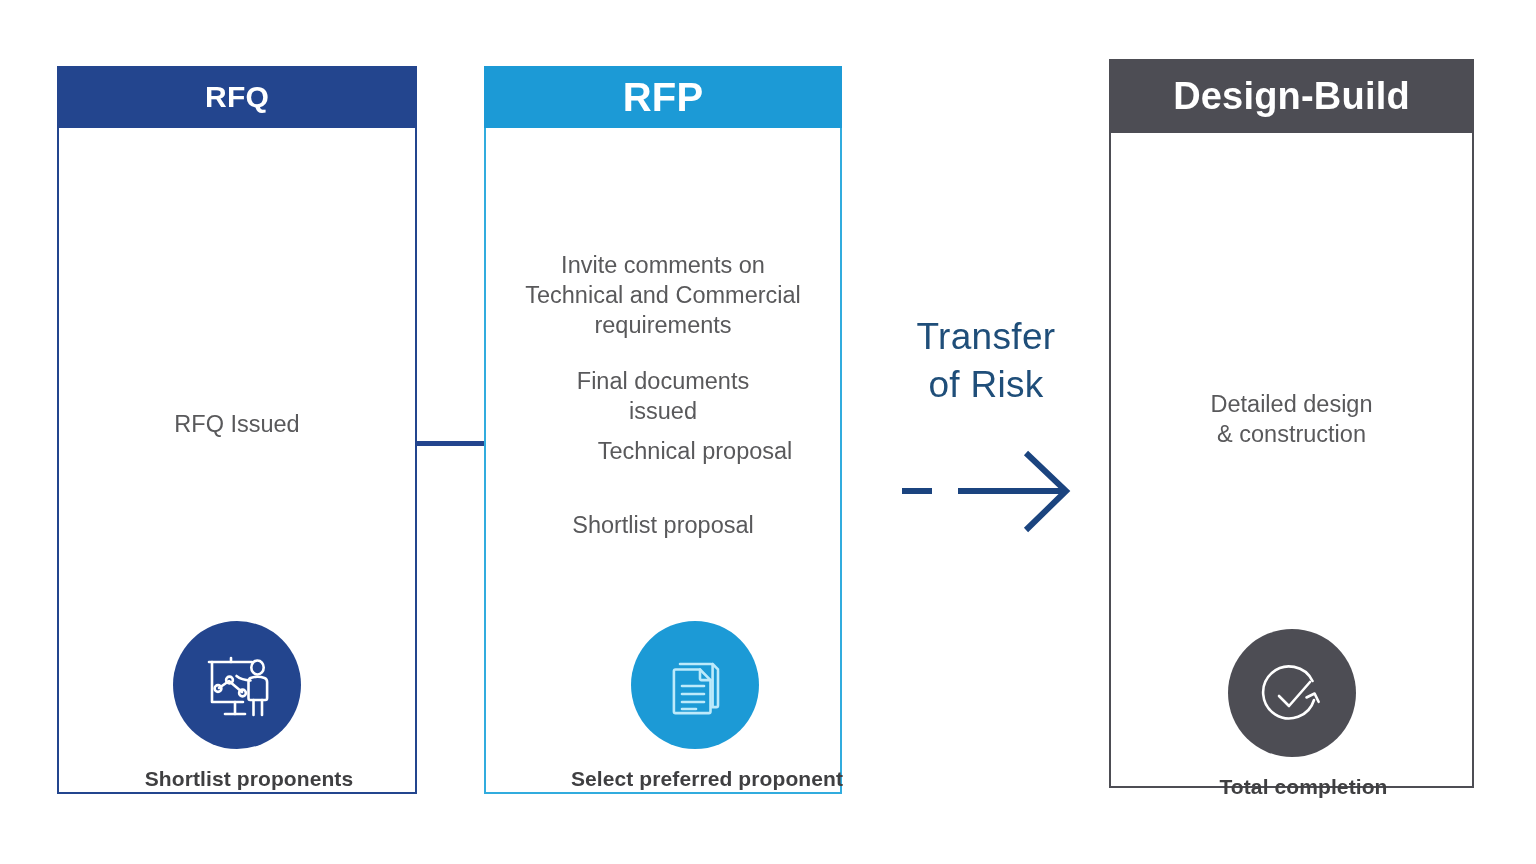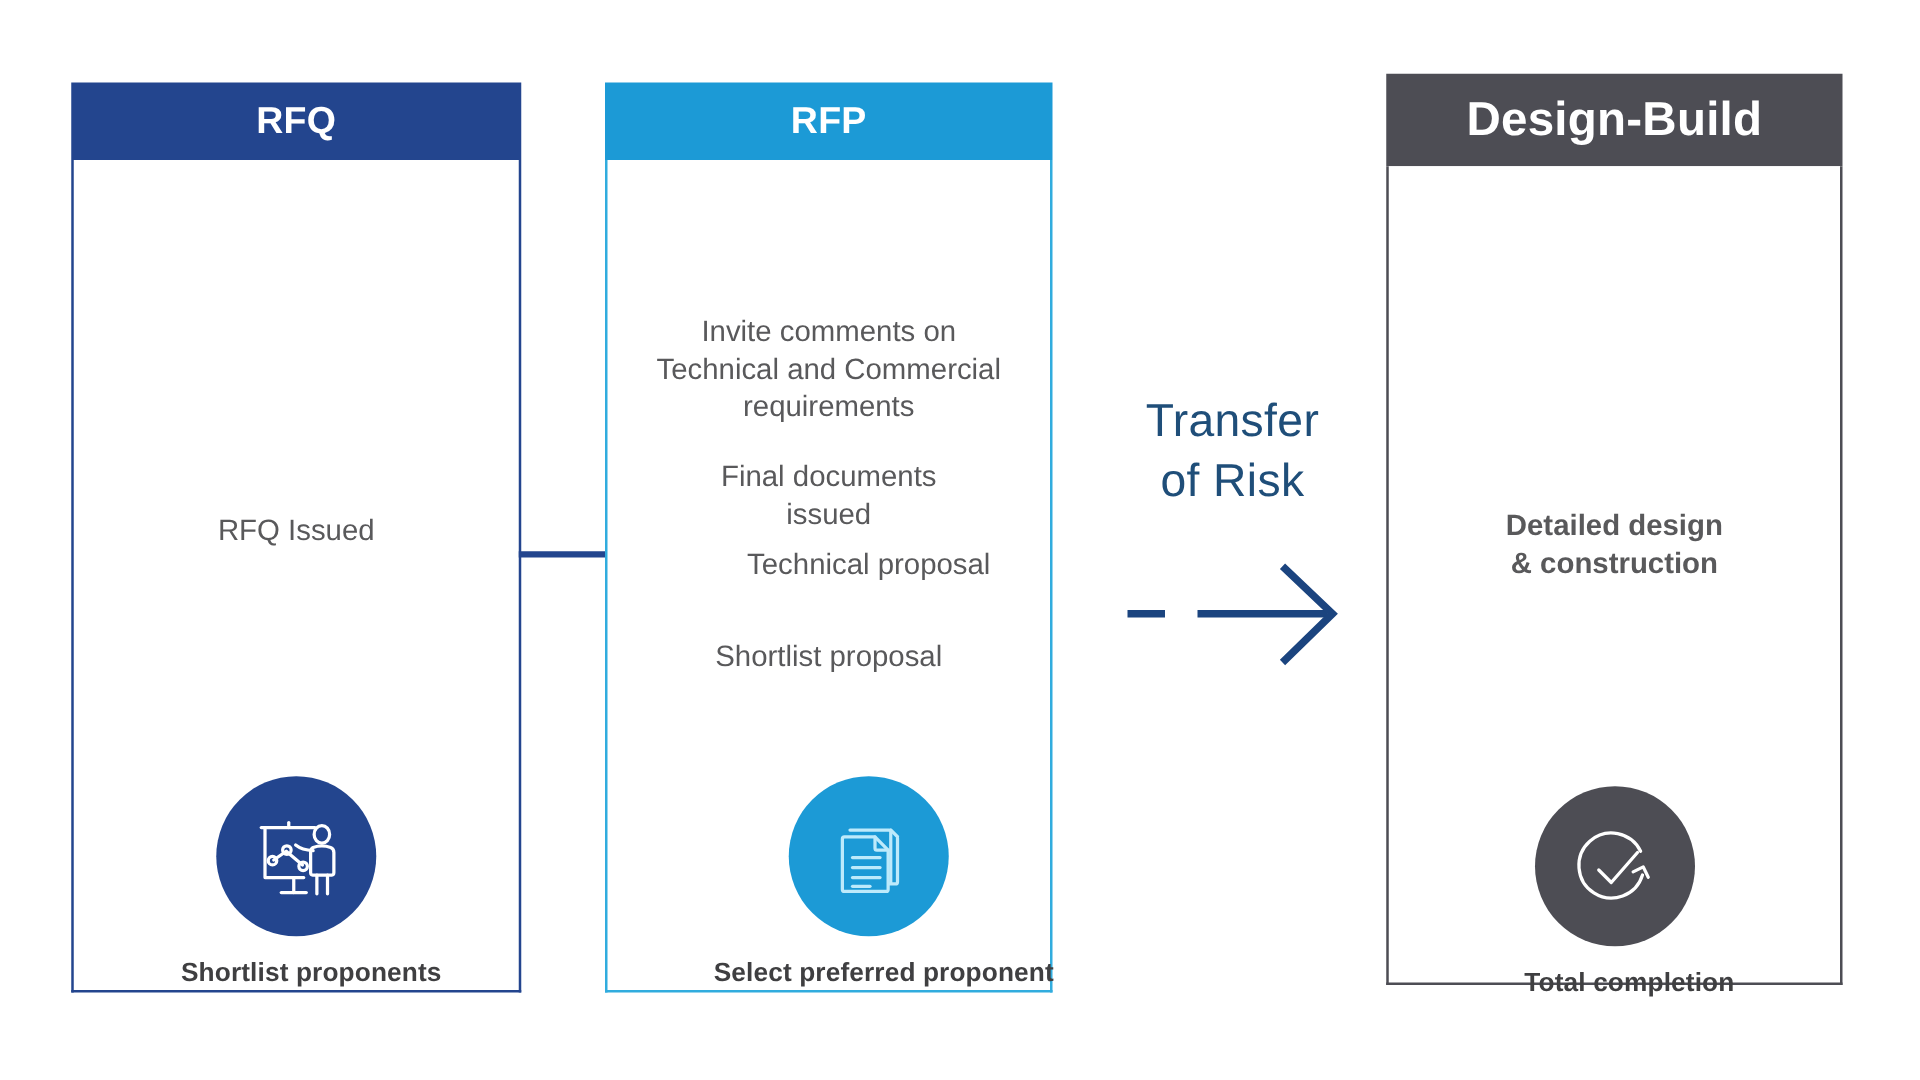--- a/index.html
+++ b/index.html
@@ -56,21 +56,21 @@
     height: 666px;
     border: 2.5px solid #23458E;
     border-top: none;
   }
 
   
   #col-rfp { left: 484px; top: 66px; width: 358px; height: 728px; }
   #col-rfp .col-head {
     height: 62px;
     background: #1C9AD6;
-    font-size: 30px;
+    font-size: 40px;
     font-weight: 700;
   }
   #col-rfp .col-body {
     height: 666px;
     border: 2.5px solid #31ACDE;
     border-top: none;
   }
 
   
   #col-db { left: 1109px; top: 59px; width: 365px; height: 729px; }
@@ -95,21 +95,21 @@
     color: #59595B;
     font-size: 23.5px;
     line-height: 30px;
     font-weight: 400;
   }
   #rfq-issued { top: 281px; }
   #rfp-line-1 { top: 122px; }
   #rfp-line-2 { top: 238px; }
   #rfp-line-3 { top: 308px; padding-left: 32px; }
   #rfp-line-4 { top: 382px; }
-  #db-detail   { top: 272px; line-height: 30px; font-weight: bold; }
+  #db-detail   { top: 256px; line-height: 30px; }
 
   
   .icon-block {
     position: absolute;
     left: 0;
     width: 100%;
     text-align: center;
   }
   #rfq-icon-block { top: 493px; }
   #rfp-icon-block { top: 493px; margin-left: 32px; }

